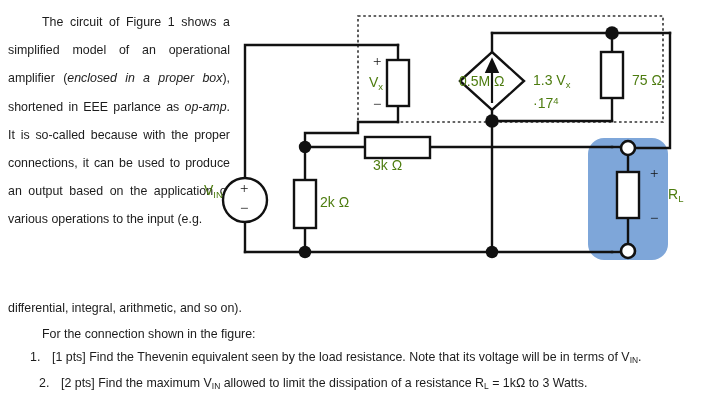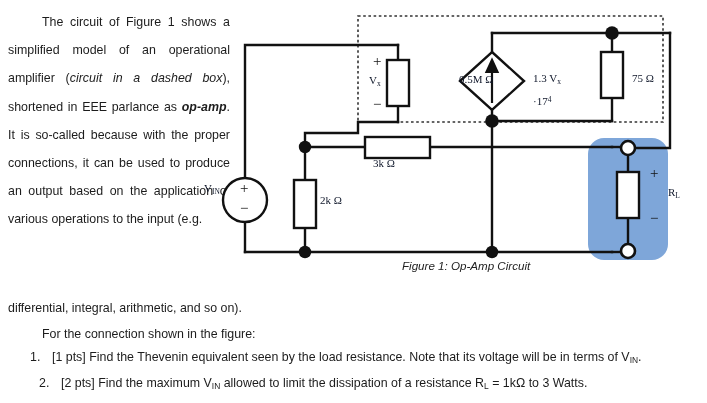--- a/index.html
+++ b/index.html
@@ -18,21 +18,21 @@
     position:absolute;
     left:8px; top:8px;
     width:222px;
     font-size:12.4px;
     line-height:28.2px;
     text-align:justify;
     color:#1c1c1c;
   }
   .para-col .indent{ display:inline-block; width:34px; }
   .para-col i{ font-style:italic; }
-  .para-col b{ font-weight:700; }
+  .para-col b{ font-weight:400; }
 
   
   .wide-line{
     position:absolute;
     font-size:12.4px;
     color:#1c1c1c;
     white-space:nowrap;
   }
   #line-diff{ left:8px; top:301px; }
   #line-forconn{ left:42px; top:327px; }
@@ -64,40 +64,40 @@
     left:402px; top:259px;
     font-size:11.6px;
     font-style:italic;
     color:#222;
     white-space:nowrap;
   }
 
   
   .clab{
     position:absolute;
-    font-family:Liberation Serif, serif;
-    color:#0f172a;
-    white-space:nowrap;
-    font-size:11px;
+    font-family:Liberation Sans, sans-serif;
+    color:#4d7c0f;
+    white-space:nowrap;
+    font-size:14px;
   }
   .sign{
     position:absolute;
     font-family:"Liberation Serif", serif;
     color:#111;
     font-size:15px;
     white-space:nowrap;
   }
 </style>
 </head>
 <body>
 
 <div id="page">
 
   <div class="para-col">
-    <span class="indent"></span><span>The circuit of Figure 1 shows a simplified model of an operational amplifier (</span><i>circuit in a dashed box</i><span>), shortened in EEE parlance as </span><i><b>op-amp</b></i><span>. It is so-called because with the proper connections, it can be used to produce an output based on the application of various operations to the input (e.g.</span>
+    <span class="indent"></span><span>The circuit of Figure 1 shows a simplified model of an operational amplifier (</span><i>enclosed in a proper box</i><span>), shortened in EEE parlance as </span><i><b>op-amp</b></i><span>. It is so-called because with the proper connections, it can be used to produce an output based on the application of various operations to the input (e.g.</span>
   </div>
 
   <div class="wide-line" id="line-forconn">For the connection shown in the figure:</div>
 
   <div class="wide-line" id="line-diff">differential, integral, arithmetic, and so on).</div>
 
   <div class="qrow" id="q1">
     <span class="qnum">1.</span><span>[1 pts] Find the Thevenin equivalent seen by the load resistance. Note that its voltage will be in terms of V</span><sub>IN</sub><span>.</span>
   </div>
 
@@ -202,15 +202,14 @@
   <div class="clab" style="left:533px; top:72px;"><span>1.3 V</span><sub>x</sub></div>
   <div class="clab" style="left:533px; top:95px;"><span>·17</span><sup>4</sup></div>
 
   <div class="clab" style="left:632px; top:72px;">75 Ω</div>
 
   <div class="clab" style="left:668px; top:186px;text-align:center;"><span>R</span><sub>L</sub></div>
 
   <div class="sign" style="left:650px; top:165px;">+</div>
   <div class="sign" style="left:650px; top:210px;">−</div>
 
-  <div class="cap">Figure 1: Op-Amp Circuit</div>
 
 </div>
 
 </body></html>

